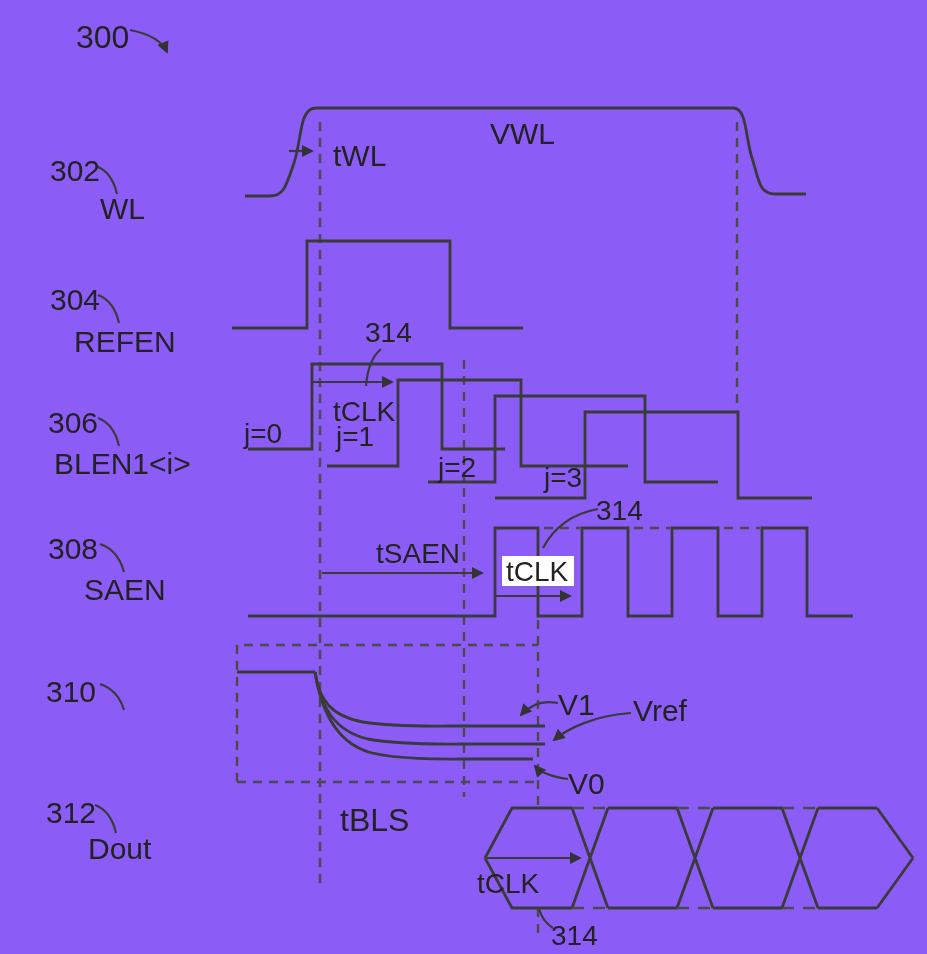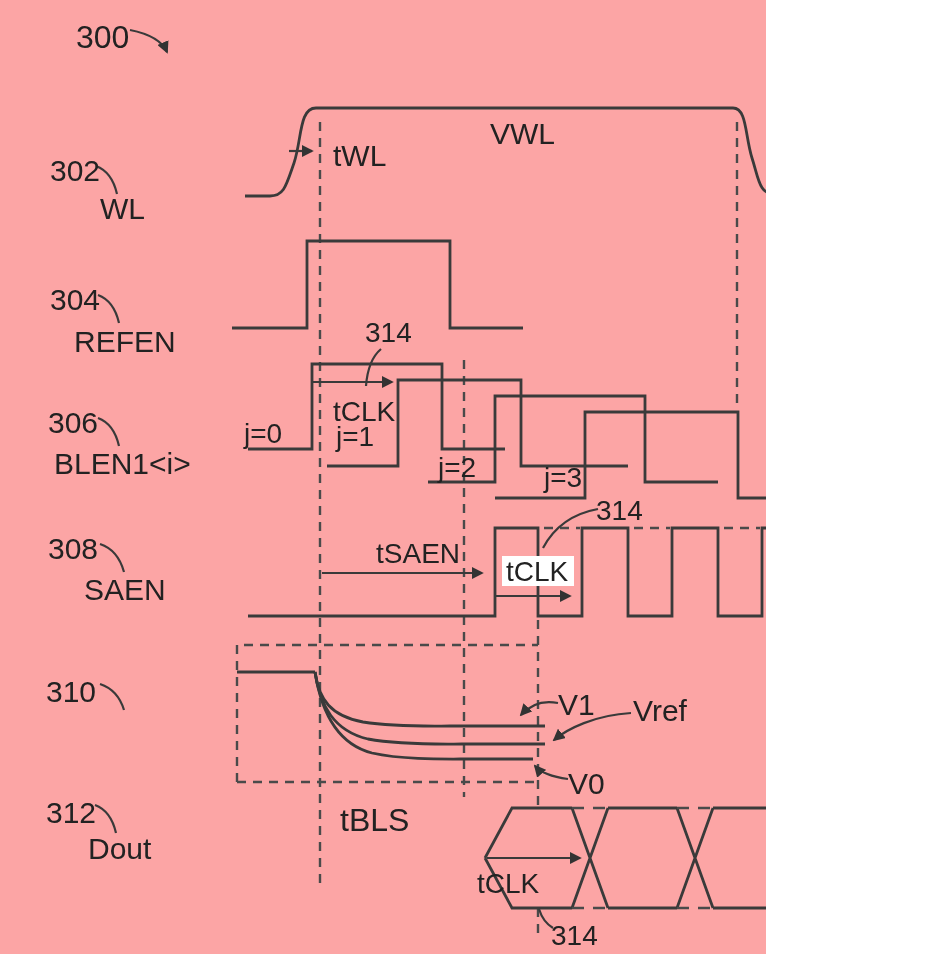--- a/index.html
+++ b/index.html
@@ -1,16 +1,16 @@
 <!DOCTYPE html>
 <html><head>
 <meta charset="utf-8">
 <style>
   html,body{margin:0;padding:0;background:#ffffff;}
-  .page{position:relative;width:766px;height:954px;background:#fca5a5;overflow:hidden;
+  .page{position:relative;width:927px;height:954px;background:#8b5cf6;overflow:hidden;
         font-family:"Liberation Sans",sans-serif;}
   svg{display:block;}
   .wf{fill:none;stroke:#3a3a3a;stroke-width:2.8;stroke-linejoin:miter;stroke-linecap:butt;}
   .thin{fill:none;stroke:#3a3a3a;stroke-width:2.2;}
   .dash{fill:none;stroke:#4a4a4a;stroke-width:2.4;stroke-dasharray:9 7;}
   .eyedash{fill:none;stroke:#4a4a4a;stroke-width:2.6;stroke-dasharray:12 9;}
   .lbl{fill:#222;font-family:"Liberation Sans",sans-serif;font-size:30px;}
   .lbl-sm{fill:#222;font-family:"Liberation Sans",sans-serif;font-size:28px;}
   .lbl-lg{fill:#222;font-family:"Liberation Sans",sans-serif;font-size:32px;}
   .mask{fill:#ffffff;stroke:none;}

